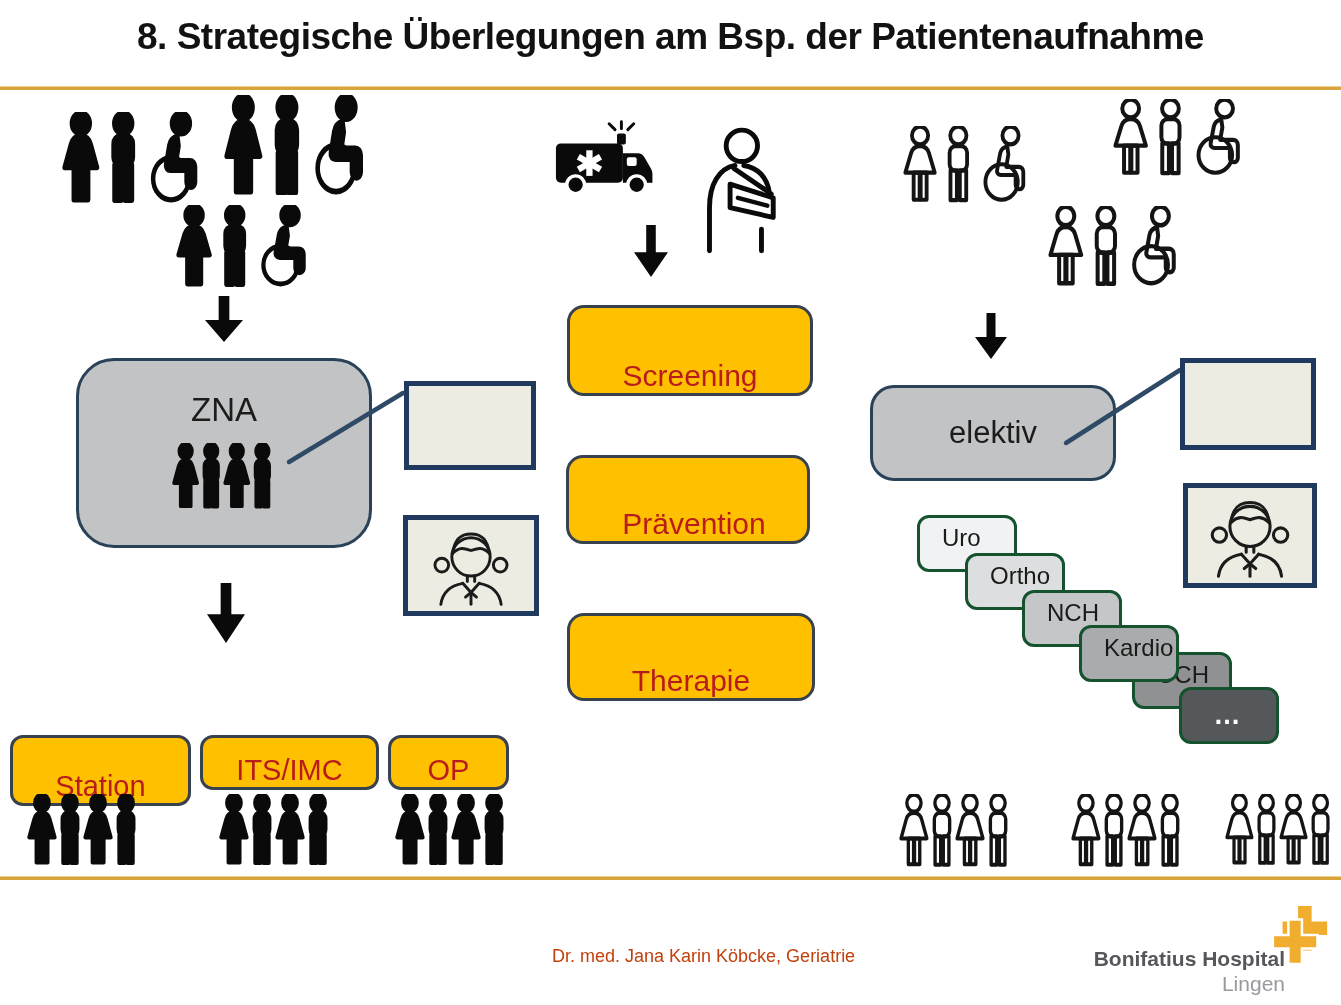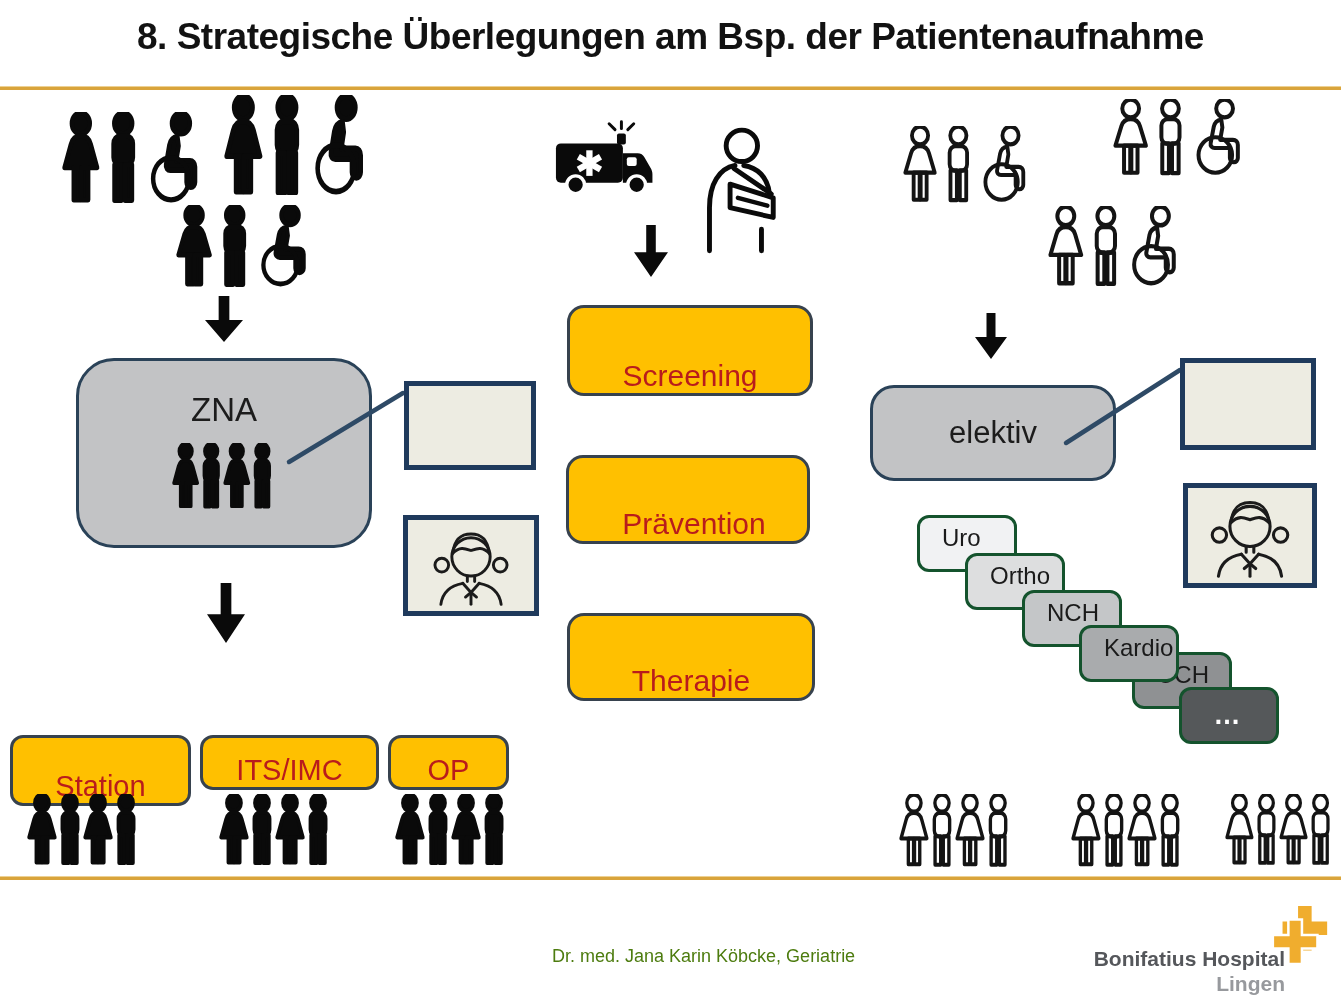--- a/index.html
+++ b/index.html
@@ -42,24 +42,24 @@
   }
   .dept-box.last{padding:0;display:flex;align-items:center;justify-content:center;
     font-weight:bold;letter-spacing:4px;font-size:27px;}
   .zna-label{font-size:33px;margin-bottom:14px;}
   .elektiv-label{font-size:31px;}
 
   
   .footer-left{position:absolute;left:30px;top:944px;width:328px;text-align:center;}
   .footer-org{font-size:14px;font-weight:600;color:#878787;letter-spacing:0.2px;}
   .footer-slogan{font-size:20px;font-weight:bold;color:#F1A63C;margin-top:3px;letter-spacing:0.5px;}
-  .footer-author{position:absolute;left:552px;top:946px;font-size:18px;color:#4d7c0f;}
+  .footer-author{position:absolute;left:552px;top:946px;font-size:18px;color:#c2410c;}
   .footer-hospital{position:absolute;right:56px;top:946px;text-align:right;line-height:1.2;}
   .hosp-name{font-size:21px;font-weight:bold;color:#55575B;}
-  .hosp-city{font-size:21px;font-weight:bold;color:#97999D;}
+  .hosp-city{font-size:21px;font-weight:normal;color:#97999D;}
 </style>
 </head>
 <body>
 
 <div class="slide">
 
   <svg width="0" height="0" style="position:absolute" aria-hidden="true">
     <defs>
       <g id="fig-man">
         <circle cx="8" cy="4.1" r="3.8"></circle>

